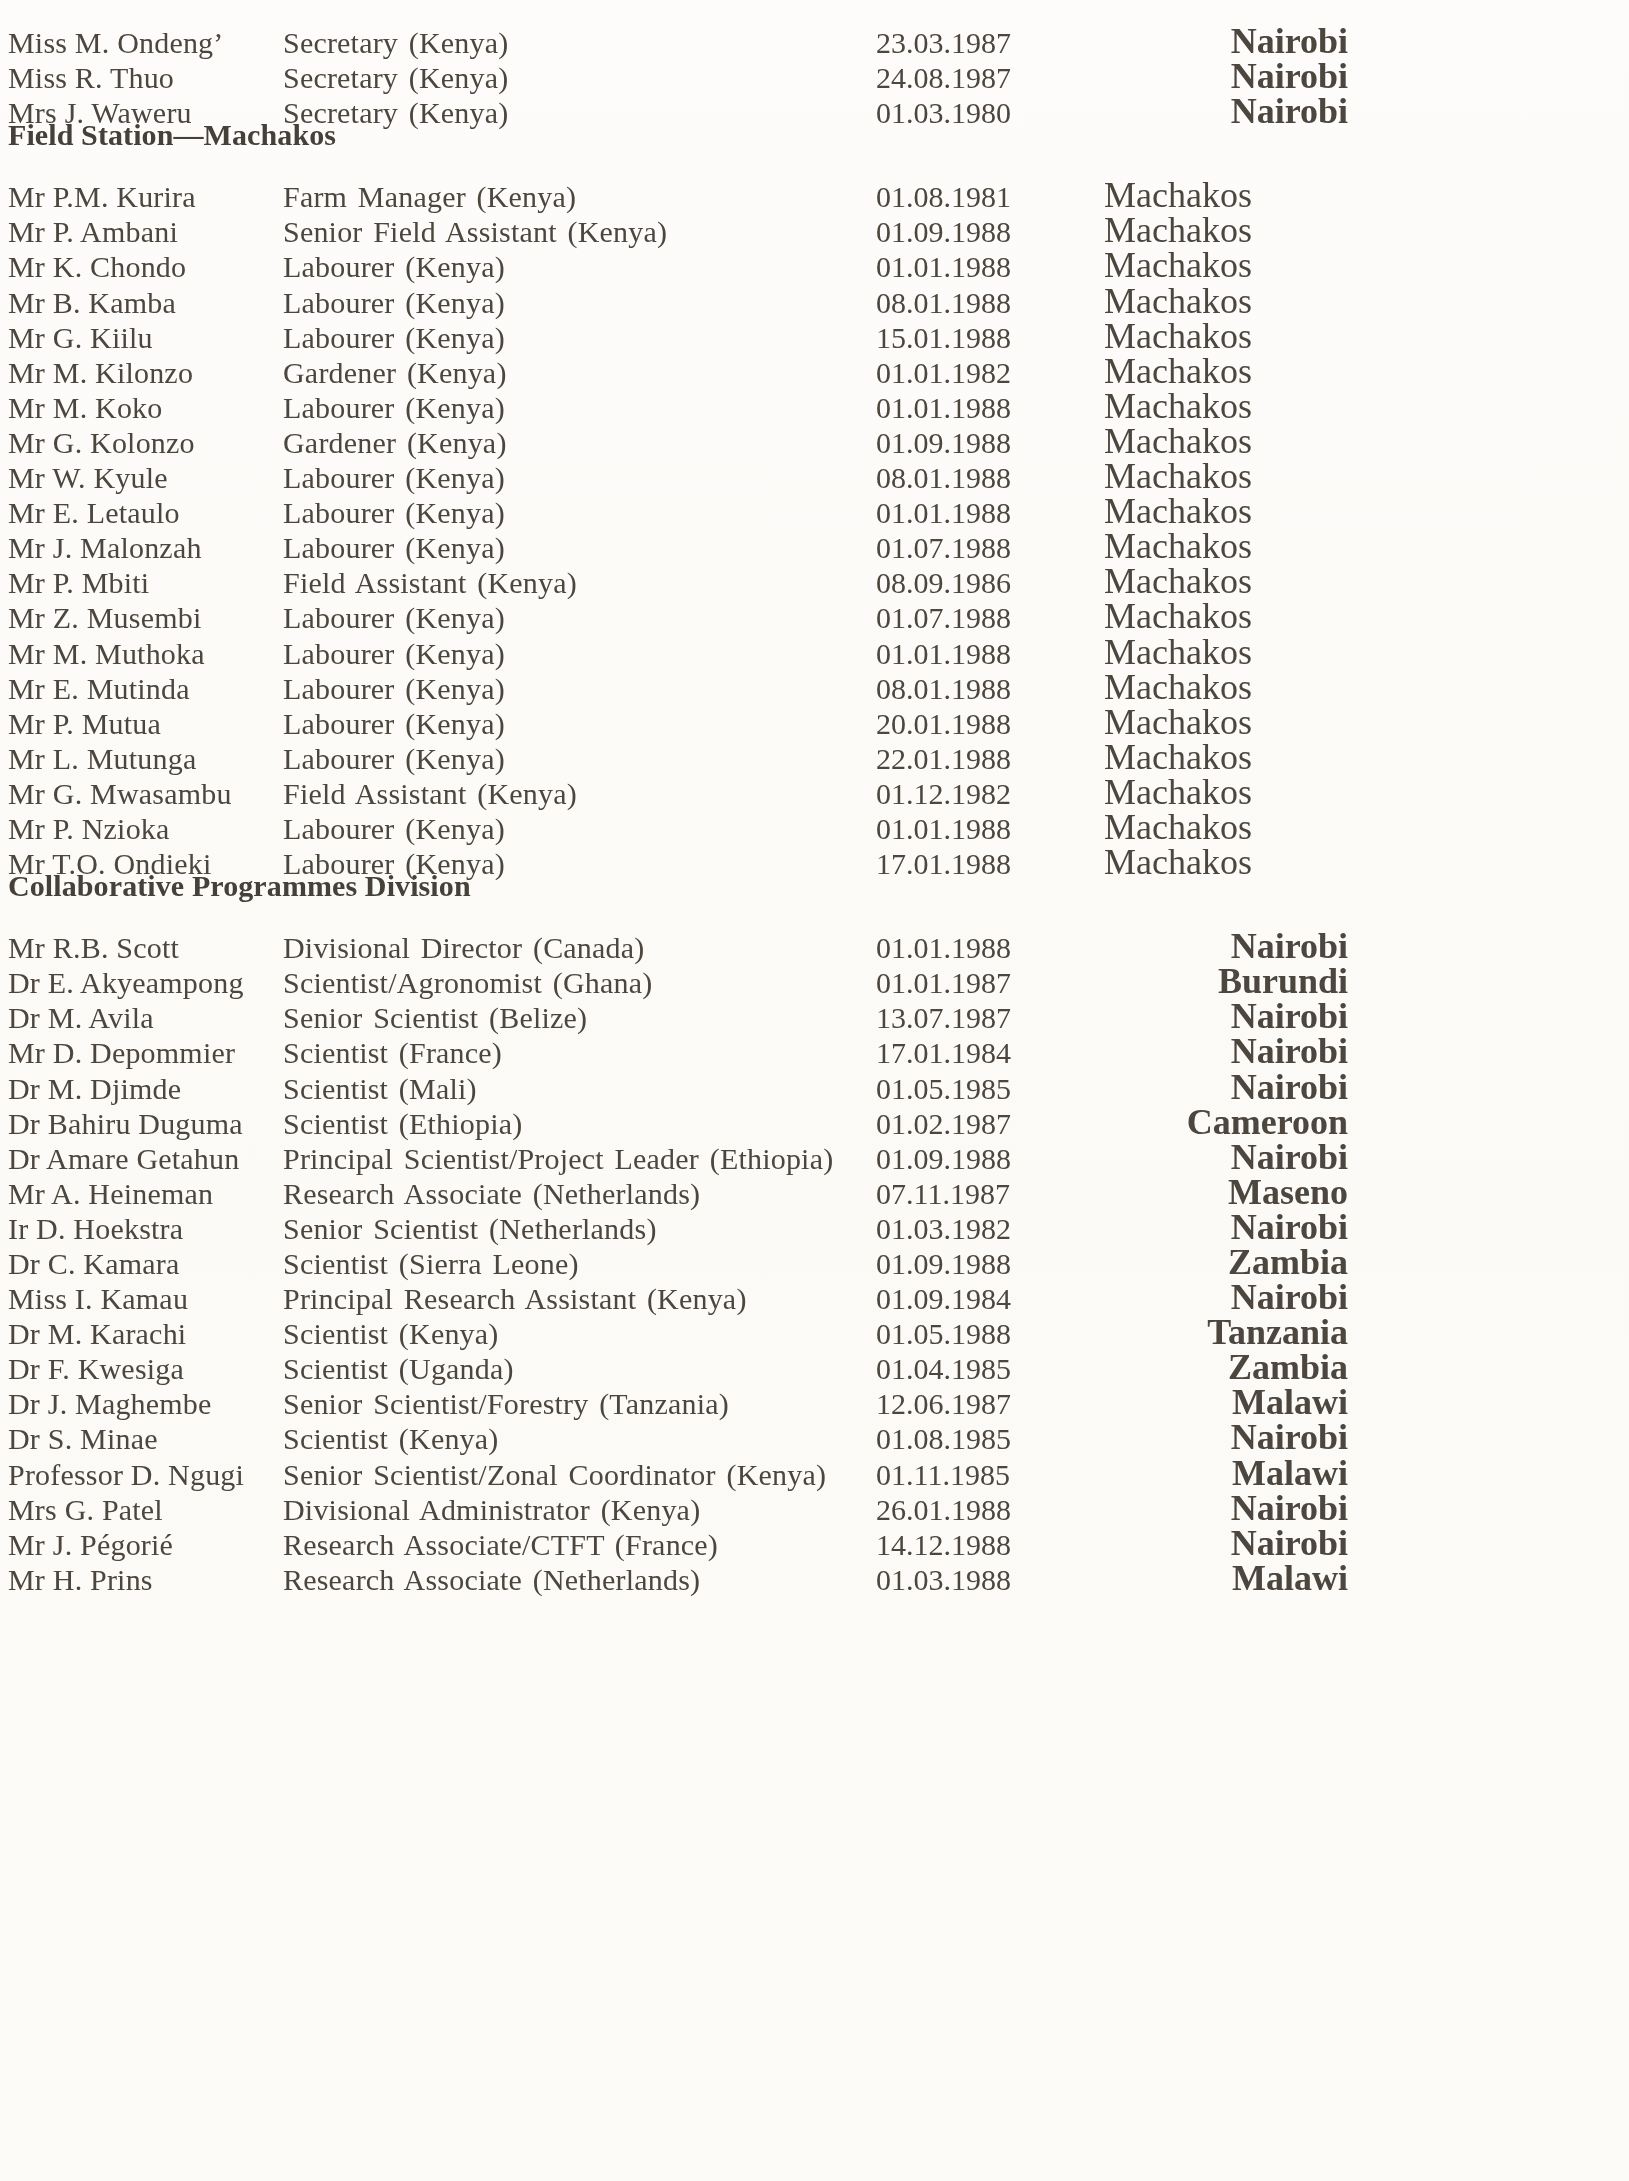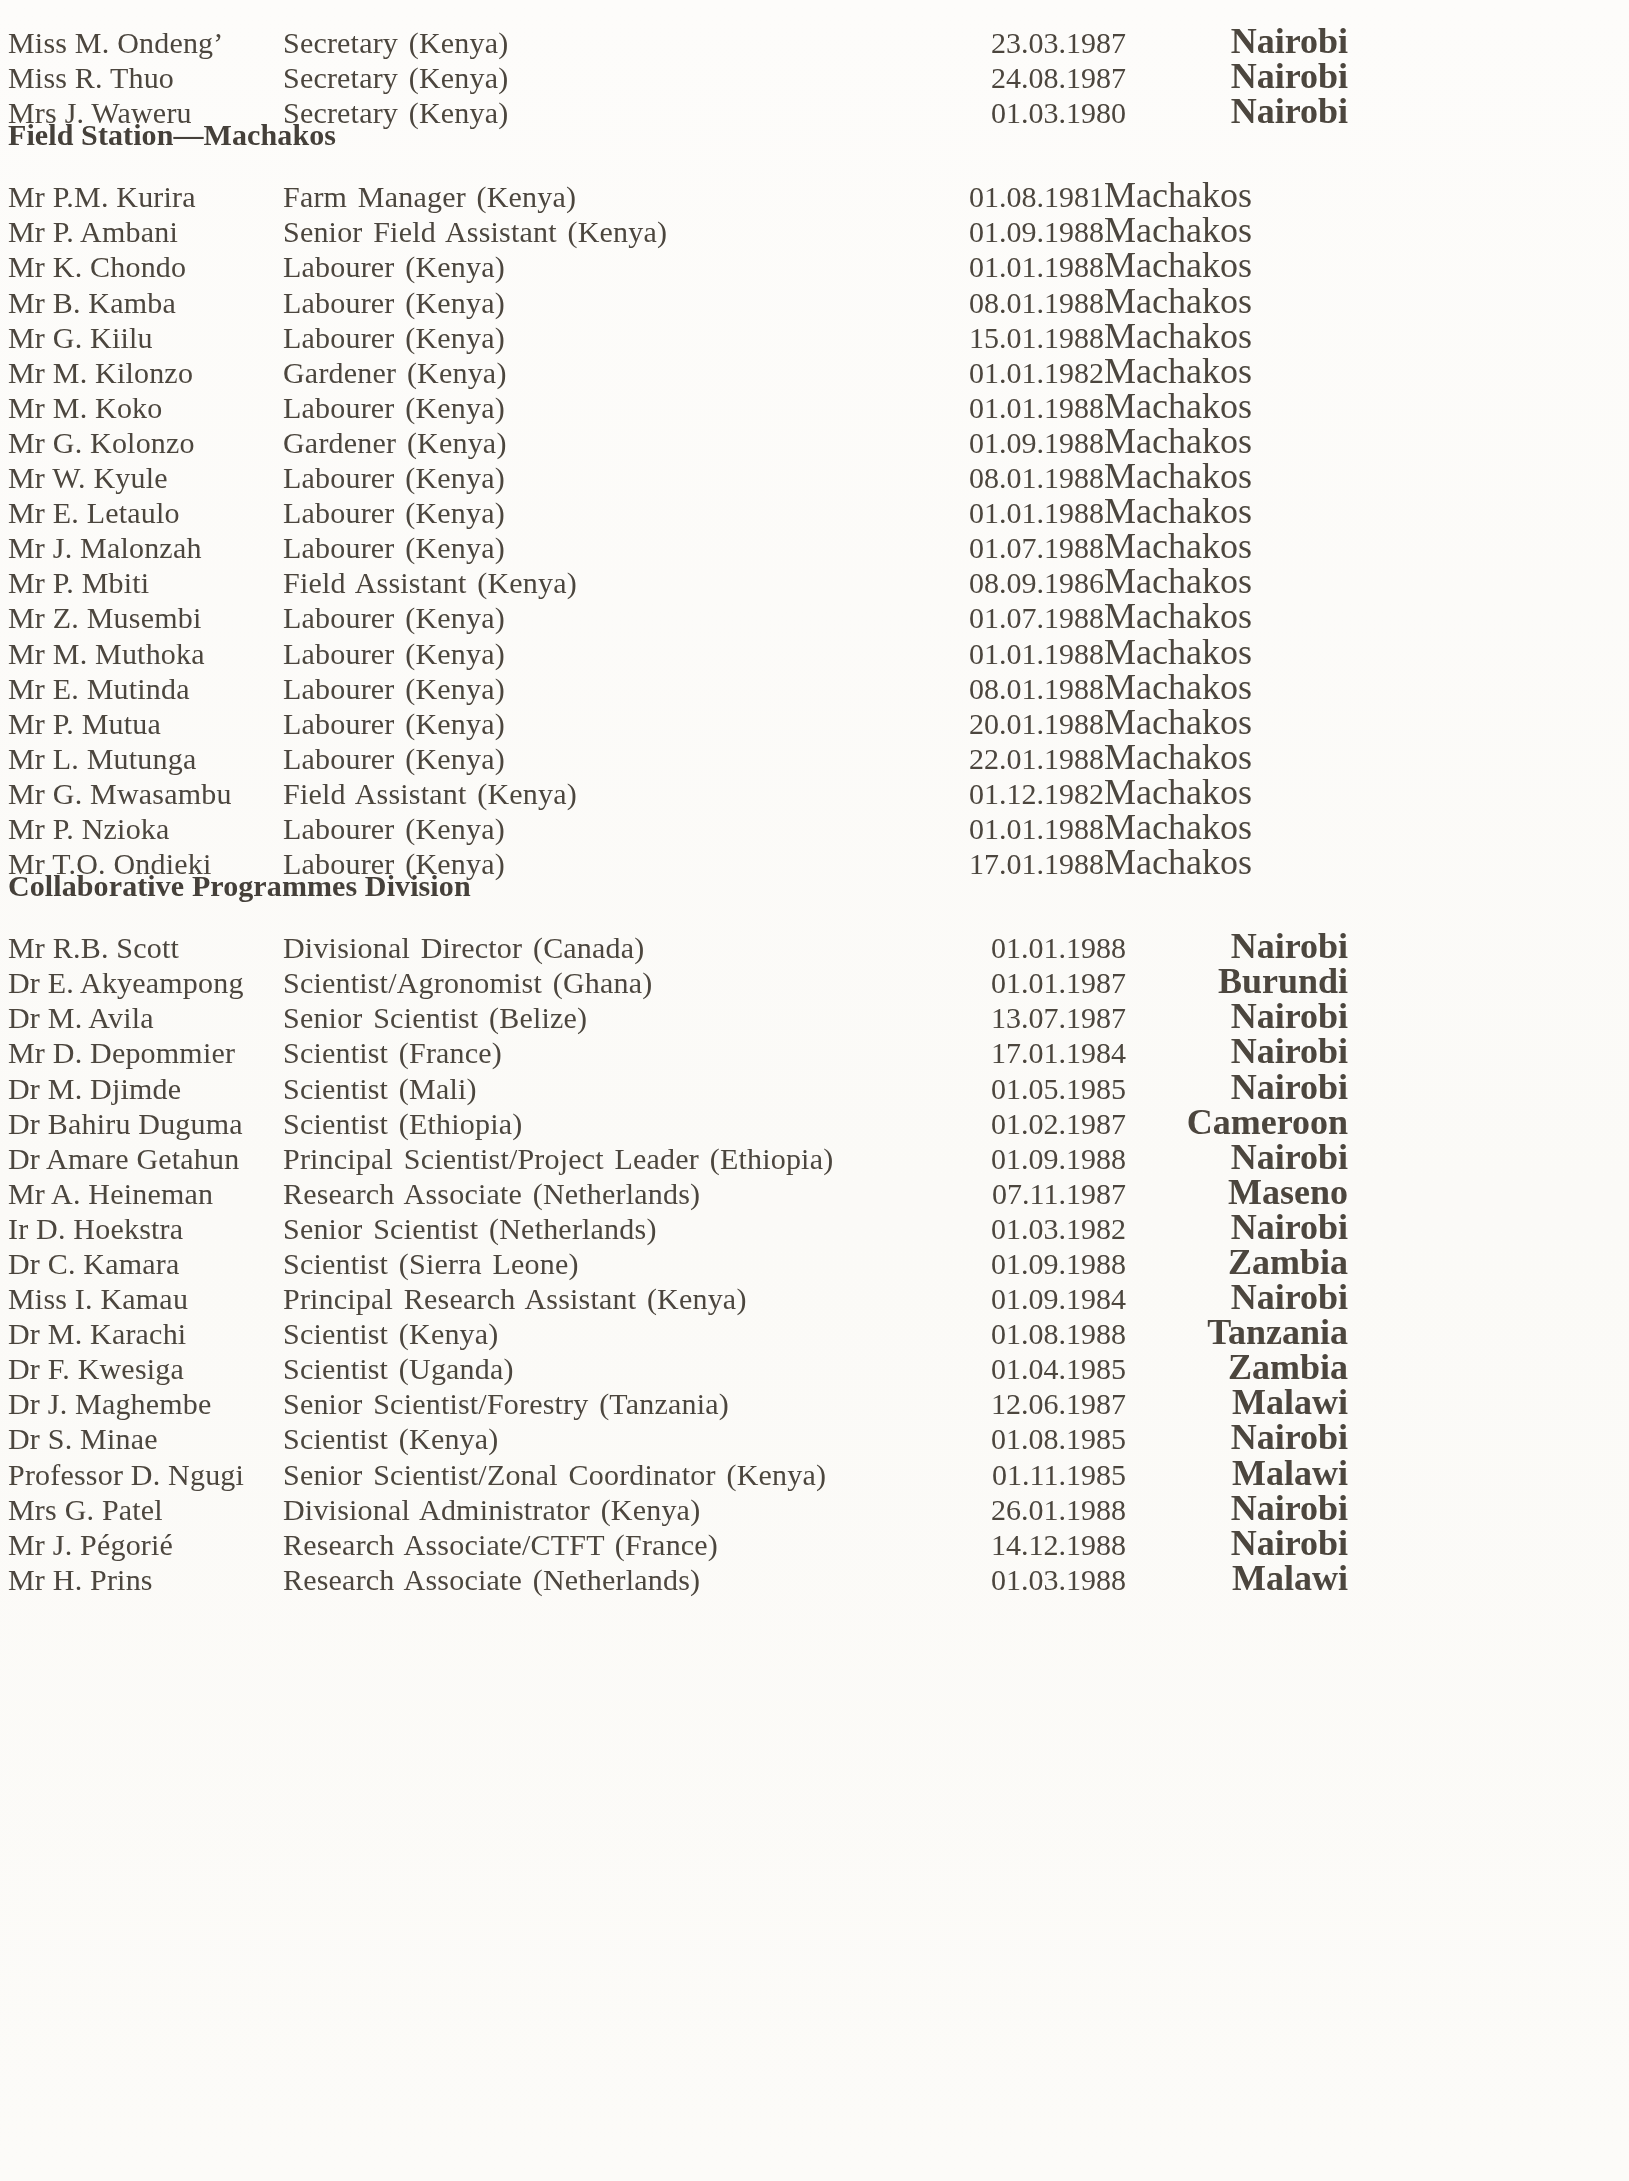--- a/index.html
+++ b/index.html
@@ -49,21 +49,21 @@
     font-size: 30px;
     letter-spacing: 0.2px;
     color: #4c463e;
     word-spacing: 3px;
   }
   .c-date {
     width: 249px;
     flex: 0 0 249px;
     font-size: 30px;
     color: #4c463e;
-    text-align: right;
+    text-align: left;
   }
   .c-place {
     flex: 0 0 auto;
     font-size: 36px;
     font-weight: bold;
     color: #4c463e;
   }
   
   .grp-machakos .c-date { width: 228px; flex: 0 0 228px; }
   .grp-machakos .c-place { font-weight: normal; }
@@ -296,21 +296,21 @@
         </div>
         <div class="row">
           <div class="c-name">Miss I. Kamau</div>
           <div class="c-title">Principal  Research  Assistant  (Kenya)</div>
           <div class="c-date">01.09.1984</div>
           <div class="c-place">Nairobi</div>
         </div>
         <div class="row">
           <div class="c-name">Dr M. Karachi</div>
           <div class="c-title">Scientist (Kenya)</div>
-          <div class="c-date">01.08.1988</div>
+          <div class="c-date">01.05.1988</div>
           <div class="c-place">Tanzania</div>
         </div>
         <div class="row">
           <div class="c-name">Dr F. Kwesiga</div>
           <div class="c-title">Scientist  (Uganda)</div>
           <div class="c-date">01.04.1985</div>
           <div class="c-place">Zambia</div>
         </div>
         <div class="row">
           <div class="c-name">Dr J. Maghembe</div>

